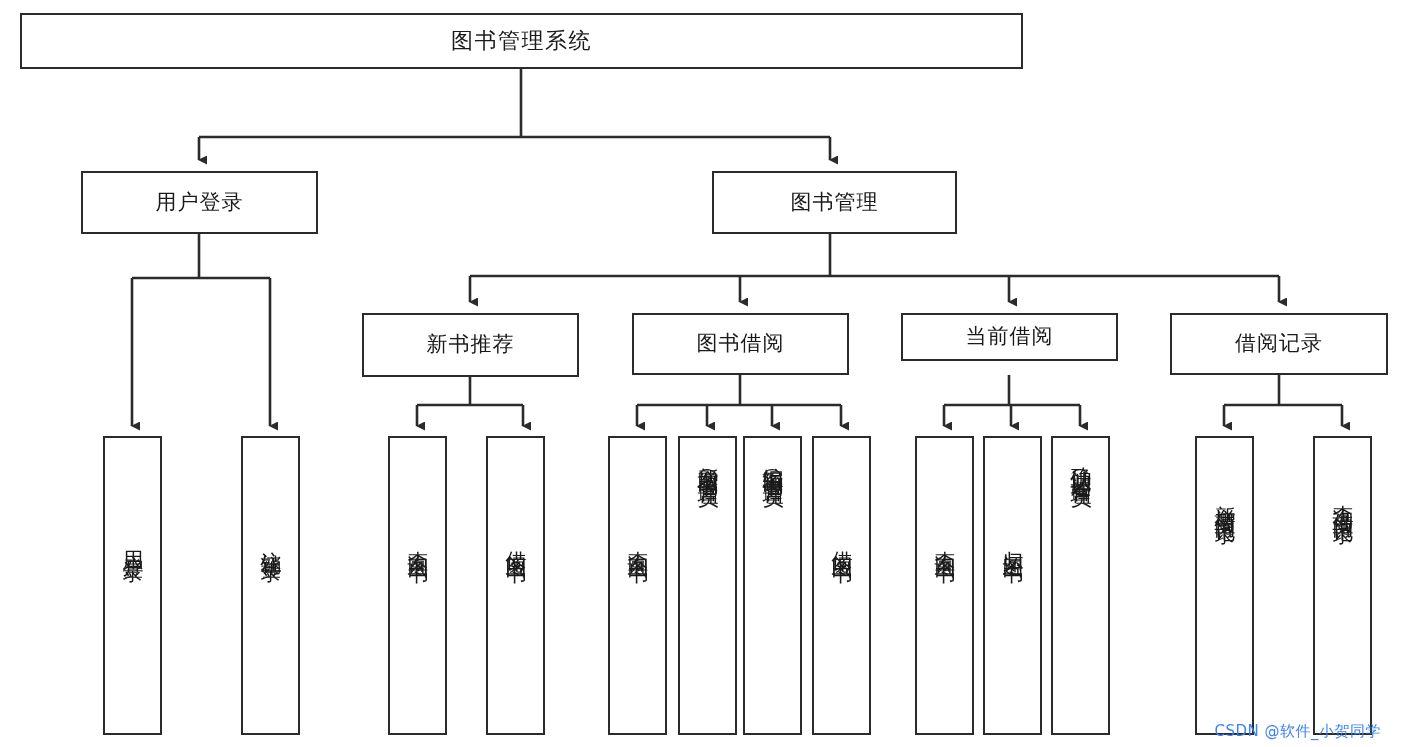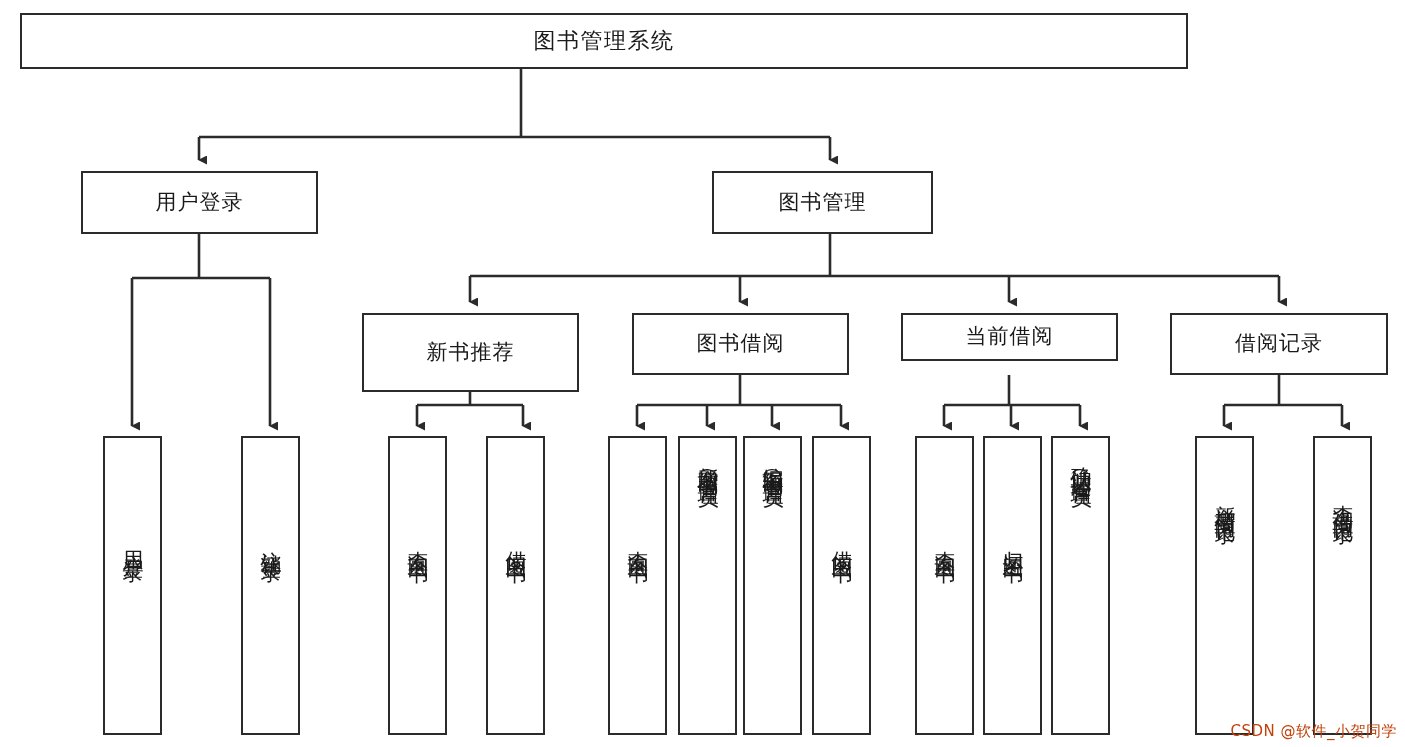--- a/index.html
+++ b/index.html
@@ -51,23 +51,23 @@
     line-height:1.0;
     white-space:nowrap;
   }
   .v.tall .lbl{font-size:21px;letter-spacing:3px;}
   .v.mid  { padding-top:96px; }
   .v.mid3 { padding-top:50px; }
 
   
   #watermark{
     position:absolute;
-    right:8px;bottom:6px;
+    right:24px;bottom:6px;
     font-size:15px;
-    color:#c2410c;
+    color:#3b82f6;
     letter-spacing:0.5px;
     z-index:5;
     white-space:nowrap;
   }
 </style>
 </head>
 <body>
 
 <div id="canvas">
 
@@ -114,33 +114,33 @@
       <path d="M1011,405 L1011,426" marker-end="url(#arw)"></path>
       <path d="M1080,405 L1080,426" marker-end="url(#arw)"></path>
 
       <path d="M1279,375 L1279,405"></path>
       <path d="M1224,405 L1342,405"></path>
       <path d="M1224,405 L1224,426" marker-end="url(#arw)"></path>
       <path d="M1342,405 L1342,426" marker-end="url(#arw)"></path>
     </g>
   </svg>
 
-  <div class="node h root" style="left:20px;top:13px;width:1168px;height:56px;">
+  <div class="node h root" style="left:20px;top:13px;width:1003px;height:56px;">
     <span class="lbl">图书管理系统</span>
   </div>
 
   <div class="node h" style="left:81px;top:171px;width:237px;height:63px;">
     <span class="lbl">用户登录</span>
   </div>
 
-  <div class="node h" style="left:712px;top:171px;width:221px;height:63px;">
+  <div class="node h" style="left:712px;top:171px;width:245px;height:63px;">
     <span class="lbl">图书管理</span>
   </div>
 
-  <div class="node h" style="left:362px;top:313px;width:217px;height:79px;">
+  <div class="node h" style="left:362px;top:313px;width:217px;height:64px;">
     <span class="lbl">新书推荐</span>
   </div>
 
   <div class="node h" style="left:632px;top:313px;width:217px;height:62px;align-items:center;">
     <span class="lbl">图书借阅</span>
   </div>
 
   <div class="node h" style="left:901px;top:313px;width:217px;height:48px;">
     <span class="lbl">当前借阅</span>
   </div>

